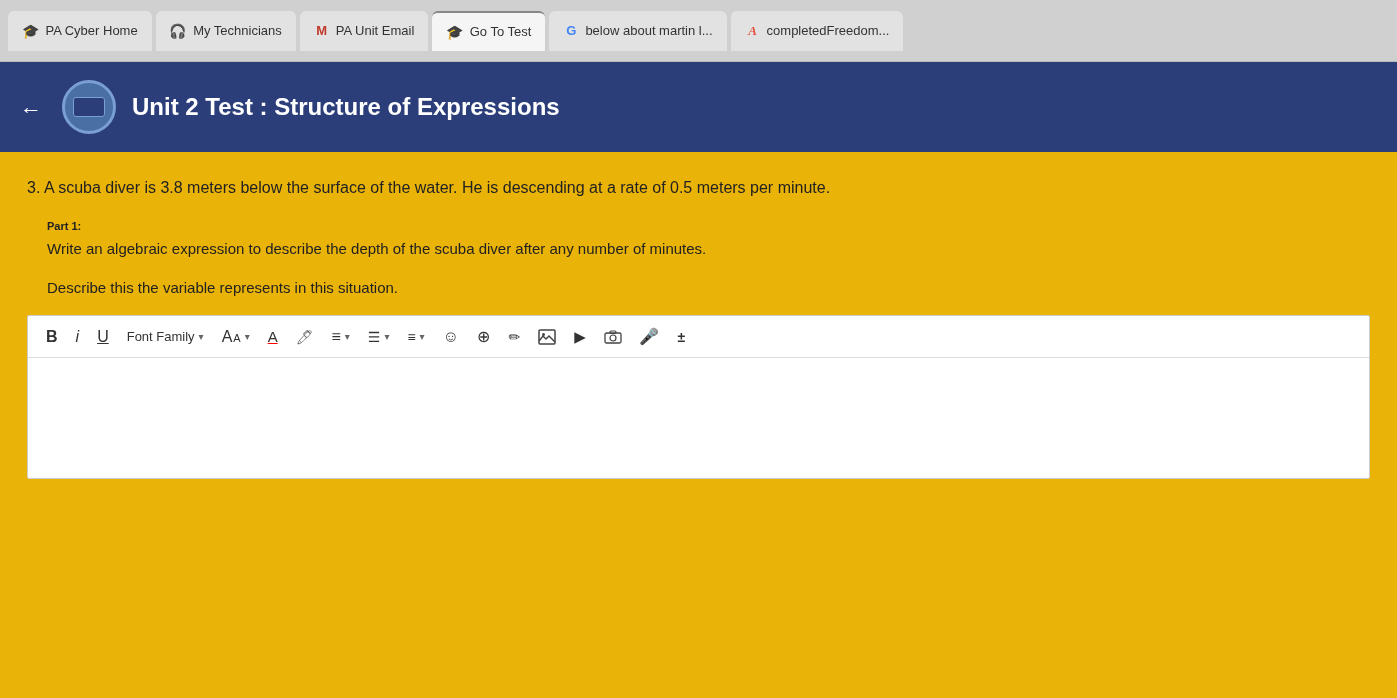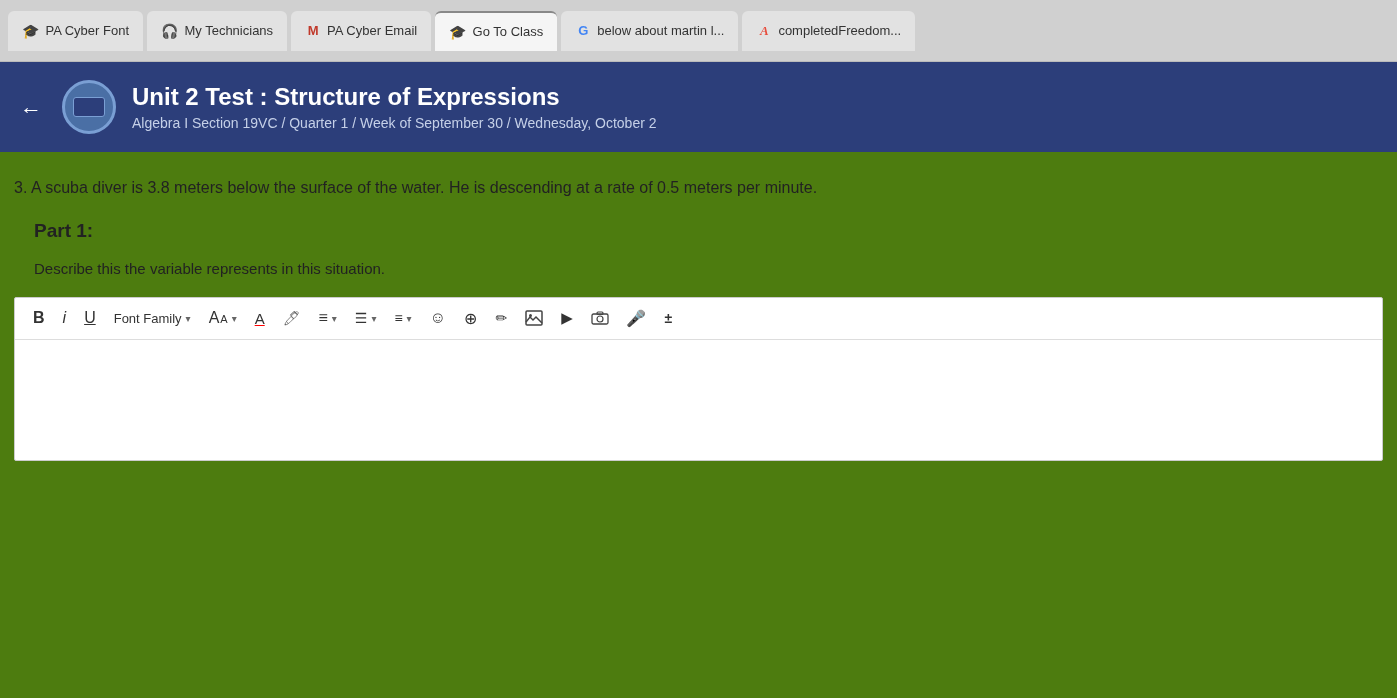--- a/index.html
+++ b/index.html
@@ -87,55 +87,55 @@
     }
     .avatar-inner {
       width: 32px;
       height: 20px;
       background: #2c3e7a;
       border-radius: 3px;
       border: 1px solid #7a9fd4;
     }
     .header-text {
       display: flex;
-      flex-direction: column;
+      flex-direction: row;
       gap: 4px;
     }
     .header-title {
       color: white;
       font-size: 24px;
       font-weight: bold;
     }
     .header-subtitle {
       color: #c5d0e8;
       font-size: 14px;
     }
 
     
     .main-content {
       flex: 1;
-      background: #4d7c0f;
-      padding: 24px 14px;
+      background: #eab308;
+      padding: 24px 27px;
       overflow-y: auto;
     }
 
     .question-text {
       font-size: 16px;
       color: #222;
       margin-bottom: 20px;
       line-height: 1.5;
     }
 
     .part-container {
       margin-left: 20px;
       margin-bottom: 16px;
     }
 
     .part-title {
-      font-size: 19px;
+      font-size: 11px;
       font-weight: bold;
       color: #222;
       margin-bottom: 6px;
     }
 
     .part-body {
       font-size: 15px;
       color: #222;
       line-height: 1.5;
     }
@@ -220,66 +220,66 @@
     }
     .font-aa-large { font-size: 16px; font-weight: normal; }
     .font-aa-small { font-size: 11px; font-weight: normal; }
   </style>
 </head>
 <body>
 
 <div class="tab-bar">
   <div class="tab-item">
     <span class="tab-icon">🎓</span>
-    <span>PA Cyber Font</span>
+    <span>PA Cyber Home</span>
   </div>
   <div class="tab-item">
     <span class="tab-icon">🎧</span>
     <span>My Technicians</span>
   </div>
   <div class="tab-item">
     <span class="tab-icon-img" style="color:#c0392b; font-weight:bold;">M</span>
-    <span>PA Cyber Email</span>
+    <span>PA Unit Email</span>
   </div>
   <div class="tab-item active">
     <span class="tab-icon">🎓</span>
-    <span>Go To Class</span>
+    <span>Go To Test</span>
   </div>
   <div class="tab-item">
     <span class="tab-icon-img" style="color:#4285F4; font-weight:bold;">G</span>
     <span>below about martin l...</span>
   </div>
   <div class="tab-item">
     <span class="tab-icon-img" style="color:#e74c3c; font-style:italic; font-family: serif;">A</span>
     <span>completedFreedom...</span>
   </div>
 </div>
 
 <div class="page-content">
 
   <div class="header-bar">
     <span class="back-button">←</span>
     <div class="header-avatar">
       <div class="avatar-inner"></div>
     </div>
     <div class="header-text">
       <span class="header-title">Unit 2 Test : Structure of Expressions</span>
-      <span class="header-subtitle">Algebra I Section 19VC / Quarter 1 / Week of September 30 / Wednesday, October 2</span>
     </div>
   </div>
 
   <div class="main-content">
 
     <p class="question-text">
       <span>3.</span>
       <span>A scuba diver is 3.8 meters below the surface of the water. He is descending at a rate of 0.5 meters per minute.</span>
     </p>
 
     <div class="part-container">
       <div class="part-title">Part 1:</div>
+      <div class="part-body">Write an algebraic expression to describe the depth of the scuba diver after any number of minutes.</div>
     </div>
 
     <div class="part-container">
       <div class="part-body">Describe this the variable represents in this situation.</div>
     </div>
 
     <div class="editor-container">
       <div class="editor-toolbar">
 
         <button class="toolbar-btn bold-btn">B</button>

